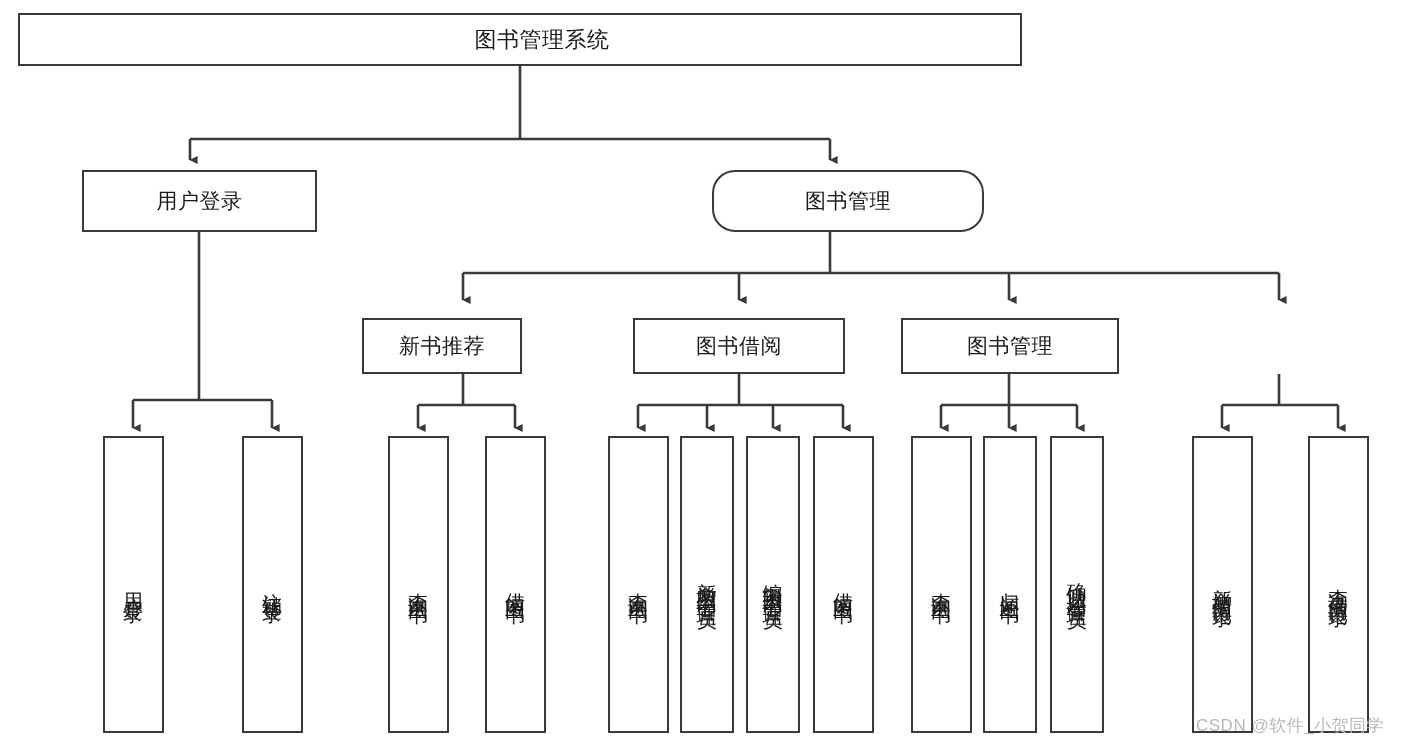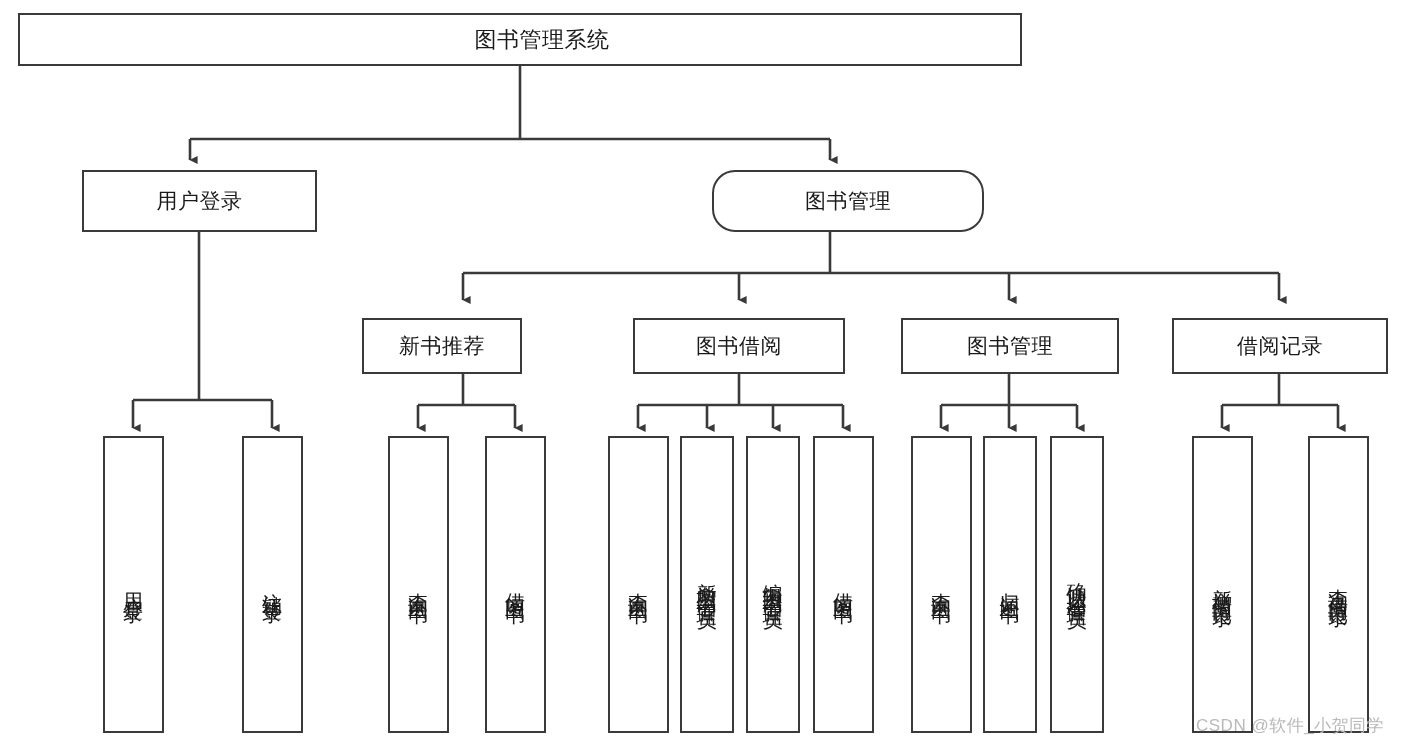--- a/index.html
+++ b/index.html
@@ -146,23 +146,20 @@
   </div>
 
   <div class="node horiz" style="left:633px; top:318px; width:212px; height:56px;">
     <span class="node-label">图书借阅</span>
   </div>
 
   <div class="node horiz" style="left:901px; top:318px; width:218px; height:56px;">
     <span class="node-label">图书管理</span>
   </div>
 
-  <div class="node horiz" style="left:1172px; top:318px; width:216px; height:56px;">
-    <span class="node-label">借阅记录</span>
-  </div>
 
   <div class="node vert" style="left:103px; top:436px; width:61px; height:297px;">
     <span class="node-label">用户登录</span>
   </div>
 
   <div class="node vert" style="left:242px; top:436px; width:61px; height:297px;">
     <span class="node-label">注销登录</span>
   </div>
 
   <div class="node vert" style="left:388px; top:436px; width:61px; height:297px;">

